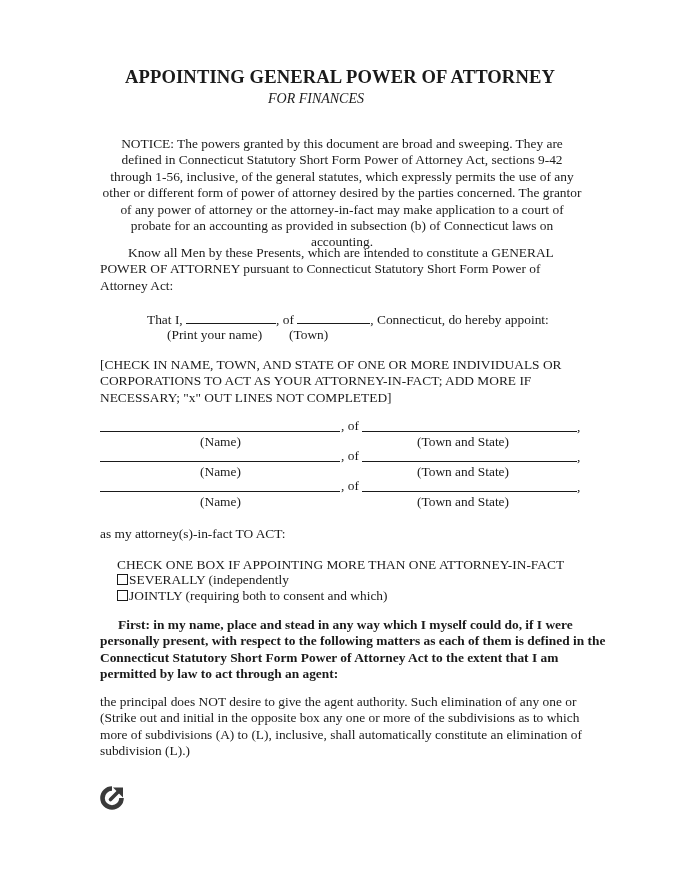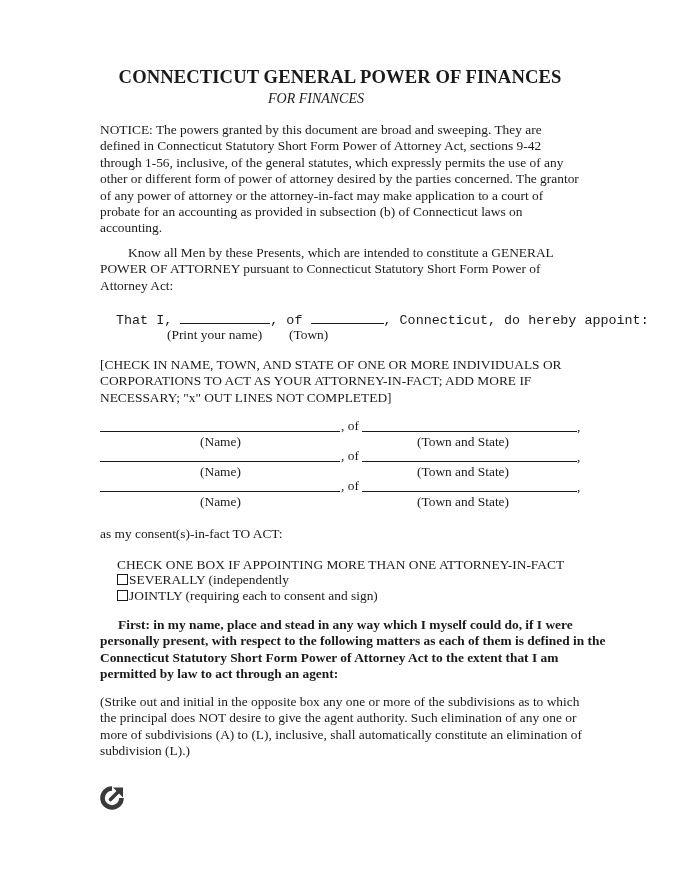--- a/index.html
+++ b/index.html
@@ -74,40 +74,40 @@
       top: 785px;
       width: 26px;
       height: 26px;
     }
   </style>
 </head>
 <body>
 
 <div class="page">
 
-  <div class="abs title">CONNECTICUT GENERAL POWER OF FINANCES</div>
+  <div class="abs title">APPOINTING GENERAL POWER OF ATTORNEY</div>
   <div class="abs subtitle">FOR FINANCES</div>
 
-  <div class="para" style="top:122px;">
+  <div class="para" style="top:136px;text-align:center;">
     <span class="ln">NOTICE: The powers granted by this document are broad and sweeping. They are</span>
     <span class="ln">defined in Connecticut Statutory Short Form Power of Attorney Act, sections 9-42</span>
     <span class="ln">through 1-56, inclusive, of the general statutes, which expressly permits the use of any</span>
     <span class="ln">other or different form of power of attorney desired by the parties concerned. The grantor</span>
     <span class="ln">of any power of attorney or the attorney-in-fact may make application to a court of</span>
     <span class="ln">probate for an accounting as provided in subsection (b) of Connecticut laws on</span>
     <span class="ln">accounting.</span>
   </div>
 
   <div class="para" style="top:245px;">
     <span class="ln indent">Know all Men by these Presents, which are intended to constitute a GENERAL</span>
     <span class="ln">POWER OF ATTORNEY pursuant to Connecticut Statutory Short Form Power of</span>
     <span class="ln">Attorney Act:</span>
   </div>
 
-  <div class="abs" style="left:116px; top:311px;font-family:Liberation Mono, monospace;">
+  <div class="abs" style="left:147px; top:311px;">
     <span>That I,</span>
     <span class="blank" style="width:90px;"></span><span>, of</span>
     <span class="blank" style="width:73px;"></span><span>, Connecticut, do hereby appoint:</span>
   </div>
   <div class="caption" style="left:167px; top:327px;text-align:right;">(Print your name)</div>
   <div class="caption" style="left:289px; top:327px;">(Town)</div>
 
   <div class="para" style="top:357px;">
     <span class="ln">[CHECK IN NAME, TOWN, AND STATE OF ONE OR MORE INDIVIDUALS OR</span>
     <span class="ln">CORPORATIONS TO ACT AS YOUR ATTORNEY-IN-FACT; ADD MORE IF</span>
@@ -134,40 +134,40 @@
 
   <div>
     <div class="line" style="left:100px; top:491px; width:240px;"></div>
     <div class="caption" style="left:341px; top:478px;">, of</div>
     <div class="line" style="left:362px; top:491px; width:215px;"></div>
     <div class="caption" style="left:577px; top:479px;">,</div>
     <div class="caption" style="left:200px; top:494px;">(Name)</div>
     <div class="caption" style="left:417px; top:494px;">(Town and State)</div>
   </div>
 
-  <div class="abs" style="left:100px; top:526px;">as my consent(s)-in-fact TO ACT:</div>
+  <div class="abs" style="left:100px; top:526px;">as my attorney(s)-in-fact TO ACT:</div>
 
   <div class="abs" style="left:117px; top:557px;">CHECK ONE BOX IF APPOINTING MORE THAN ONE ATTORNEY-IN-FACT</div>
   <div class="abs" style="left:117px; top:572px;">
     <span class="checkbox"></span><span>SEVERALLY (independently</span>
   </div>
   <div class="abs" style="left:117px; top:588px;">
-    <span class="checkbox"></span><span>JOINTLY (requiring each to consent and sign)</span>
+    <span class="checkbox"></span><span>JOINTLY (requiring both to consent and which)</span>
   </div>
 
   <div class="para" style="top:617px;font-weight:bold;">
     <span class="ln indent" style="padding-left:18px;">First: in my name, place and stead in any way which I myself could do, if I were</span>
     <span class="ln">personally present, with respect to the following matters as each of them is defined in the</span>
     <span class="ln">Connecticut Statutory Short Form Power of Attorney Act to the extent that I am</span>
     <span class="ln">permitted by law to act through an agent:</span>
   </div>
 
   <div class="para" style="top:694px;">
+    <span class="ln">the principal does NOT desire to give the agent authority. Such elimination of any one or</span>
     <span class="ln">(Strike out and initial in the opposite box any one or more of the subdivisions as to which</span>
-    <span class="ln">the principal does NOT desire to give the agent authority. Such elimination of any one or</span>
     <span class="ln">more of subdivisions (A) to (L), inclusive, shall automatically constitute an elimination of</span>
     <span class="ln">subdivision (L).)</span>
   </div>
 
   <svg class="logo" viewBox="0 0 26 26">
     <path d="M13 3.5 A9.5 9.5 0 1 0 22.5 13" fill="none" stroke="#3a3a3a" stroke-width="4.6" stroke-linecap="butt"></path>
     <path d="M11.5 14.5 L20 6" stroke="#3a3a3a" stroke-width="3.6" stroke-linecap="round"></path>
     <path d="M14 2.5 L24 2.5 L24 12.5 Z" fill="#3a3a3a"></path>
   </svg>
 

